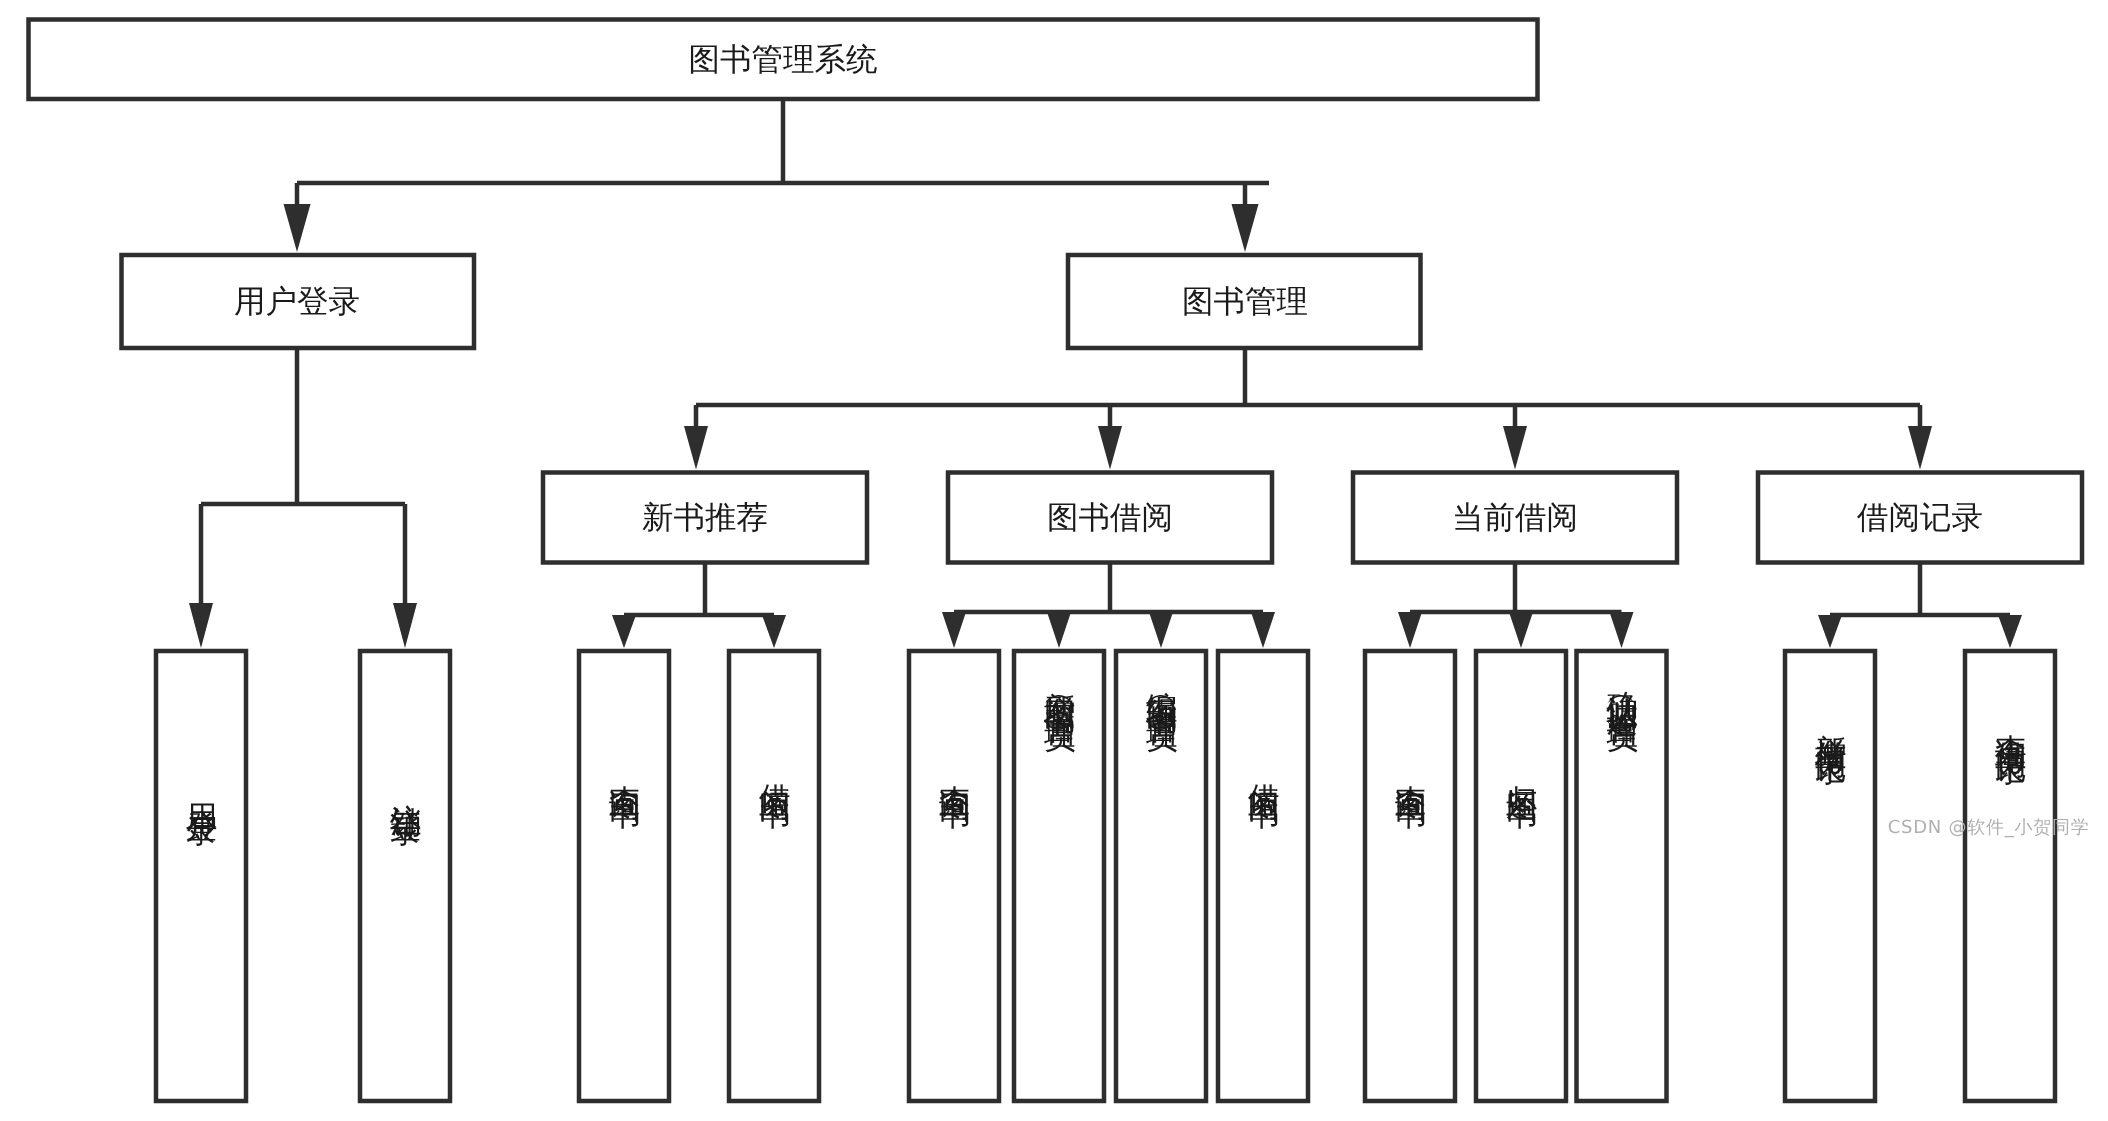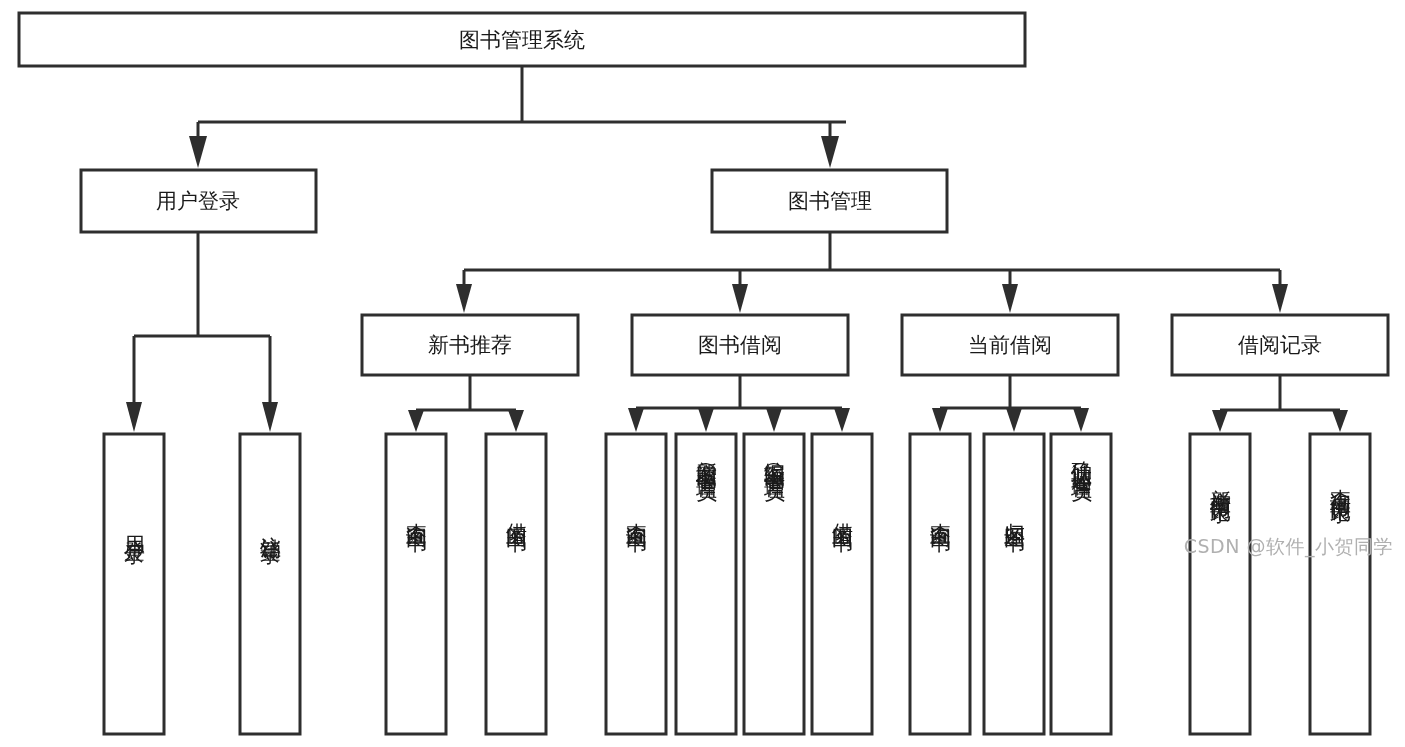--- a/index.html
+++ b/index.html
@@ -65,21 +65,21 @@
     line-height: 1;
     letter-spacing: 3px;
     color: #1a1a1a;
     white-space: nowrap;
   }
   .watermark {
     position: absolute;
     right: 12px;
     bottom: 4px;
     font-family: "DejaVu Sans", "Liberation Sans", sans-serif;
-    font-size: 19px;
+    font-size: 12px;
     color: #b0b0b0;
     letter-spacing: 0.5px;
     white-space: nowrap;
   }
 </style>
 </head>
 <body>
 
 <div id="diagram-root">
 

